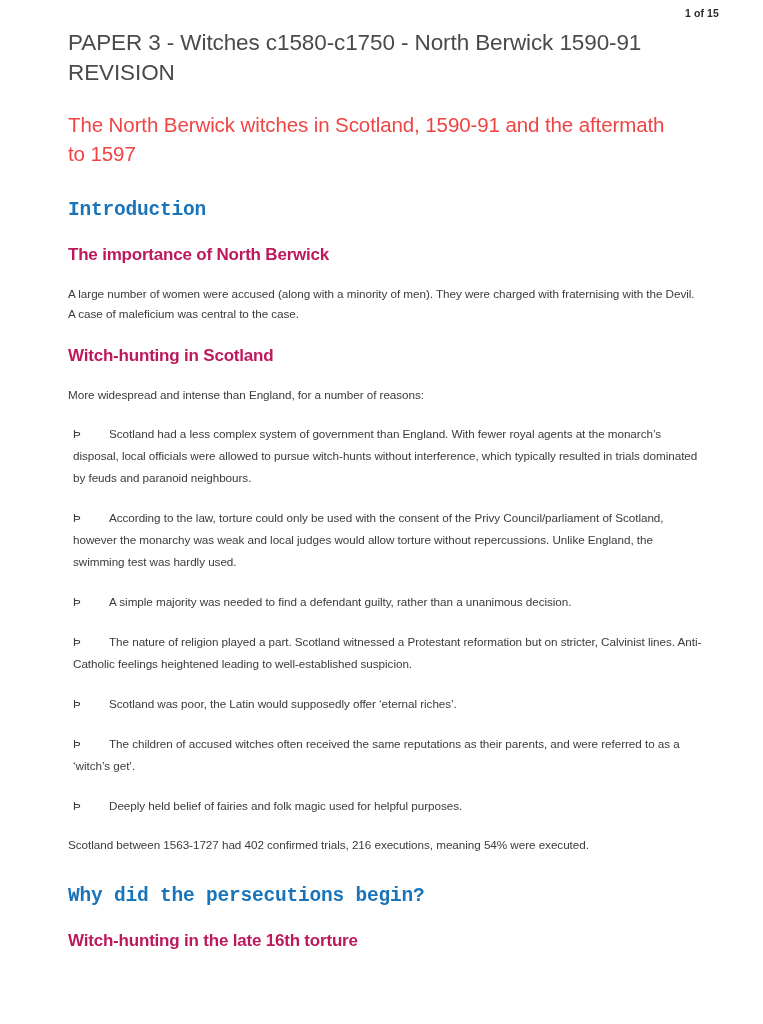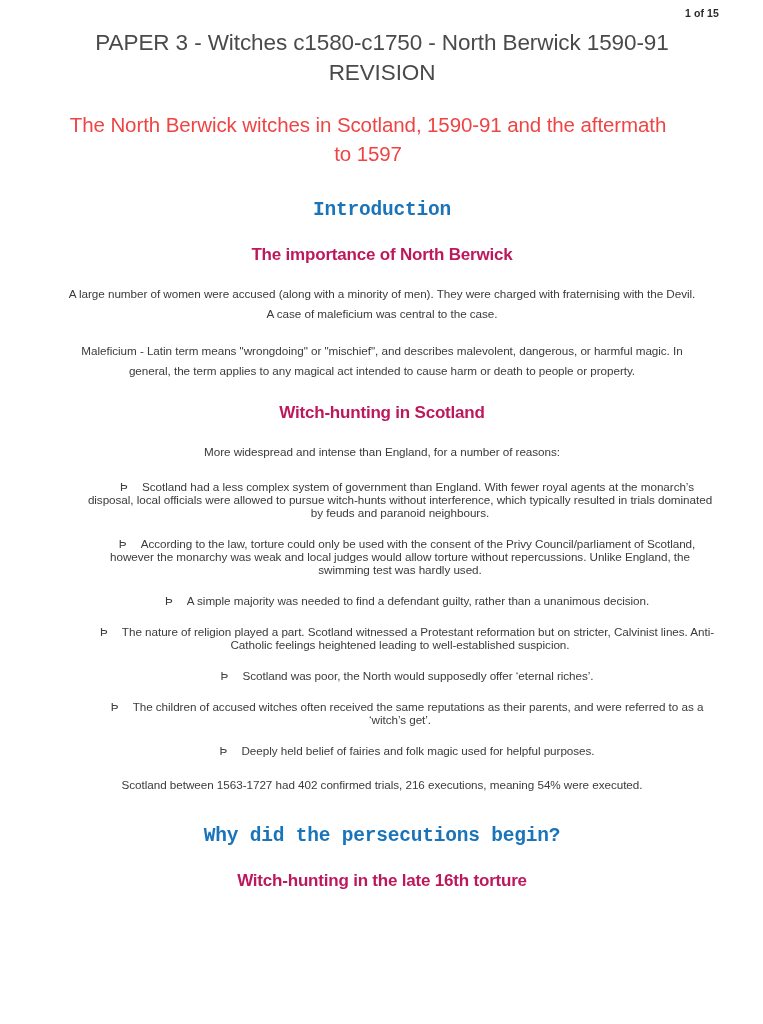--- a/index.html
+++ b/index.html
@@ -15,21 +15,20 @@
     position: relative;
     overflow: hidden;
   }
 
   .page {
     width: 763px;
     height: 1024px;
     box-sizing: border-box;
     position: relative;
     background: #fff;
-    text-align: center;
   }
 
   
   .page-indicator {
     position: absolute;
     top: 7px;
     right: 44px;
     font-family: "Liberation Sans", sans-serif;
     font-size: 10.5px;
     font-weight: 700;
@@ -97,23 +96,23 @@
 
   .bullet-list {
     margin: 0;
     padding: 0;
     list-style: none;
   }
 
   .bullet-item {
     font-family: "Liberation Sans", sans-serif;
     font-size: 11.7px;
-    line-height: 13px;
+    line-height: 22px;
     color: #3b3b3b;
-    margin: 18px 0 0 16px;
+    margin: 18px 0 0 5px;
     letter-spacing: -0.05px;
     width: 632px;
     text-indent: 0;
   }
 
   .bullet-glyph {
     display: inline-block;
     width: 36px;
     font-family: "Liberation Sans", sans-serif;
     font-size: 11.7px;
@@ -132,41 +131,40 @@
     <h1 class="doc-title">PAPER 3 - Witches c1580-c1750 - North Berwick 1590-91 REVISION</h1>
 
     <h2 class="doc-subtitle">The North Berwick witches in Scotland, 1590-91 and the aftermath to 1597</h2>
 
     <h3 class="h-blue-1">Introduction</h3>
 
     <h4 class="h-blue-2">The importance of North Berwick</h4>
 
     <p class="body-para">A large number of women were accused (along with a minority of men). They were charged with fraternising with the Devil. A case of maleficium was central to the case.</p>
 
-    <p class="body-para">Maleficium - Latin term means "wrongdoing" or "mischief", and describes malevolent, dangerous, or harmful magic. In general, the term applies to any magical act intended to cause harm or death to people or property.</p>
 
     <h4 class="h-blue-2">Witch-hunting in Scotland</h4>
 
     <p class="body-para">More widespread and intense than England, for a number of reasons:</p>
 
     <ul class="bullet-list">
       <li class="bullet-item">
         <span class="bullet-glyph">Þ</span><span>Scotland had a less complex system of government than England. With fewer royal agents at the monarch’s disposal, local officials were allowed to pursue witch-hunts without interference, which typically resulted in trials dominated by feuds and paranoid neighbours.</span>
       </li>
       <li class="bullet-item">
         <span class="bullet-glyph">Þ</span><span>According to the law, torture could only be used with the consent of the Privy Council/parliament of Scotland, however the monarchy was weak and local judges would allow torture without repercussions. Unlike England, the swimming test was hardly used.</span>
       </li>
       <li class="bullet-item">
         <span class="bullet-glyph">Þ</span><span>A simple majority was needed to find a defendant guilty, rather than a unanimous decision.</span>
       </li>
       <li class="bullet-item">
         <span class="bullet-glyph">Þ</span><span>The nature of religion played a part. Scotland witnessed a Protestant reformation but on stricter, Calvinist lines. Anti-Catholic feelings heightened leading to well-established suspicion.</span>
       </li>
       <li class="bullet-item">
-        <span class="bullet-glyph">Þ</span><span>Scotland was poor, the North would supposedly offer ‘eternal riches’.</span>
+        <span class="bullet-glyph">Þ</span><span>Scotland was poor, the Latin would supposedly offer ‘eternal riches’.</span>
       </li>
       <li class="bullet-item">
         <span class="bullet-glyph">Þ</span><span>The children of accused witches often received the same reputations as their parents, and were referred to as a ‘witch’s get’.</span>
       </li>
       <li class="bullet-item">
         <span class="bullet-glyph">Þ</span><span>Deeply held belief of fairies and folk magic used for helpful purposes.</span>
       </li>
     </ul>
 
     <p class="body-para">Scotland between 1563-1727 had 402 confirmed trials, 216 executions, meaning 54% were executed.</p>

